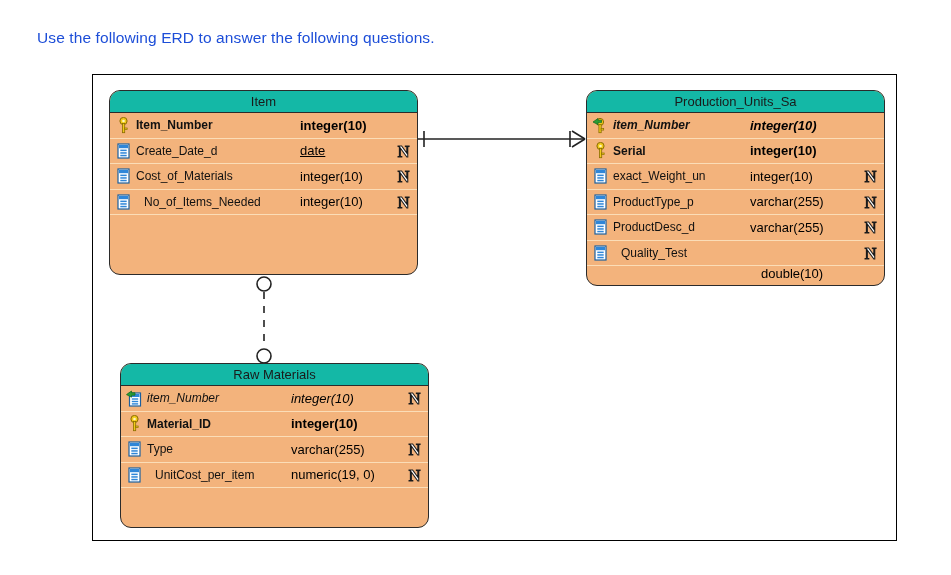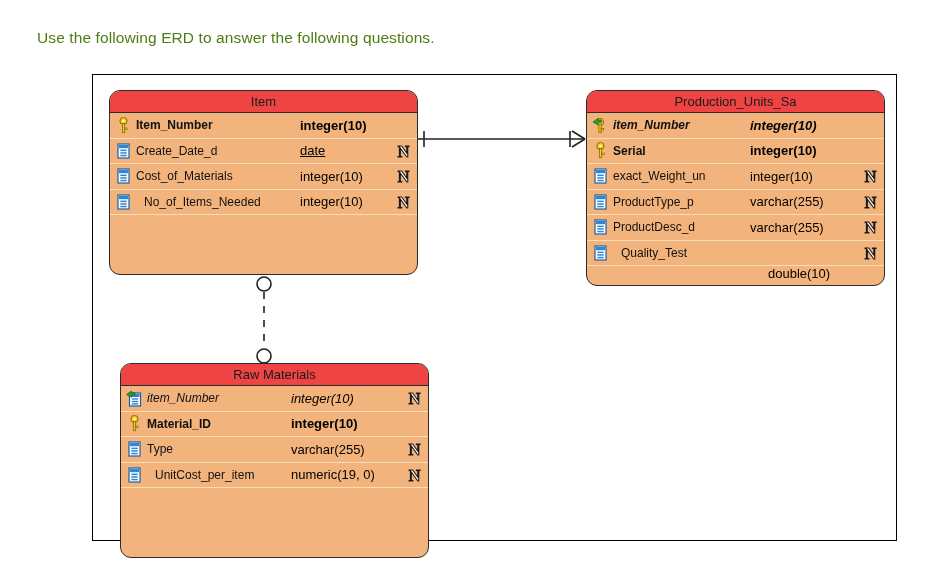--- a/index.html
+++ b/index.html
@@ -14,21 +14,21 @@
     font-family: "Liberation Sans", sans-serif;
     overflow: hidden;
   }
 
   
   #prompt-text {
     position: absolute;
     left: 37px;
     top: 29px;
     font-size: 15.5px;
-    color: #4d7c0f;
+    color: #1d4ed8;
     white-space: nowrap;
     letter-spacing: 0.1px;
   }
 
   
   #erd-frame {
     position: absolute;
     left: 92px;
     top: 74px;
     width: 805px;
@@ -46,21 +46,21 @@
     border-radius: 11px;
     background: #f3b37c;
     overflow: hidden;
   }
   .entity-title {
     height: 21px;
     line-height: 21px;
     text-align: center;
     font-size: 13px;
     color: #1a1a1a;
-    background: #ef4444;
+    background: #14b8a6;
     border-bottom: 1.4px solid #2b2b2b;
   }
   .rows {
     position: relative;
   }
   .row {
     position: relative;
     height: 25.5px;
     display: flex;
     align-items: center;
@@ -319,33 +319,33 @@
         <span class="icon-cell">
           <svg class="gi" width="13" height="16" viewBox="0 0 13 16">
             <rect x="1" y="1" width="11" height="14" fill="#ffffff" stroke="#1c5f9e" stroke-width="1.2"></rect>
             <rect x="2" y="2" width="9" height="3.2" fill="#2f86d8"></rect>
             <rect x="3.3" y="6.6" width="6.4" height="1.5" fill="#2f86d8"></rect>
             <rect x="3.3" y="9.2" width="6.4" height="1.5" fill="#2f86d8"></rect>
             <rect x="3.3" y="11.8" width="6.4" height="1.5" fill="#2f86d8"></rect>
           </svg>
         </span>
         <span class="name-cell">Quality_Test</span>
-        <span class="type-cell" style="left:181px;margin-top:42px;">double(10)</span>
+        <span class="type-cell" style="left:174px;margin-top:42px;">double(10)</span>
         <span class="null-cell">
           <svg class="gi" width="15" height="17" viewBox="0 0 15 17">
             <text x="7.5" y="14" font-family="'Liberation Serif', serif" font-size="16" font-weight="bold" text-anchor="middle" fill="#ffffff" stroke="#1a1a1a" stroke-width="1.1">N</text>
           </svg>
         </span>
       </div>
 
       <div class="row filler" style="height:20px;"></div>
     </div>
   </div>
 
-  <div class="entity" id="entity-raw-materials" style="left:27px; top:288px; width:309px; height:195px;">
+  <div class="entity" id="entity-raw-materials" style="left:27px; top:288px; width:309px; height:165px;">
     <div class="entity-title">Raw Materials</div>
     <div class="rows">
 
       <div class="row">
         <span class="icon-cell">
           <svg class="gi" width="16" height="17" viewBox="0 0 16 17">
             <rect x="3.5" y="3" width="11" height="13" fill="#ffffff" stroke="#1c5f9e" stroke-width="1.2"></rect>
             <rect x="4.5" y="4" width="9" height="3" fill="#2f86d8"></rect>
             <rect x="5.8" y="8.3" width="6.4" height="1.4" fill="#2f86d8"></rect>
             <rect x="5.8" y="10.8" width="6.4" height="1.4" fill="#2f86d8"></rect>

